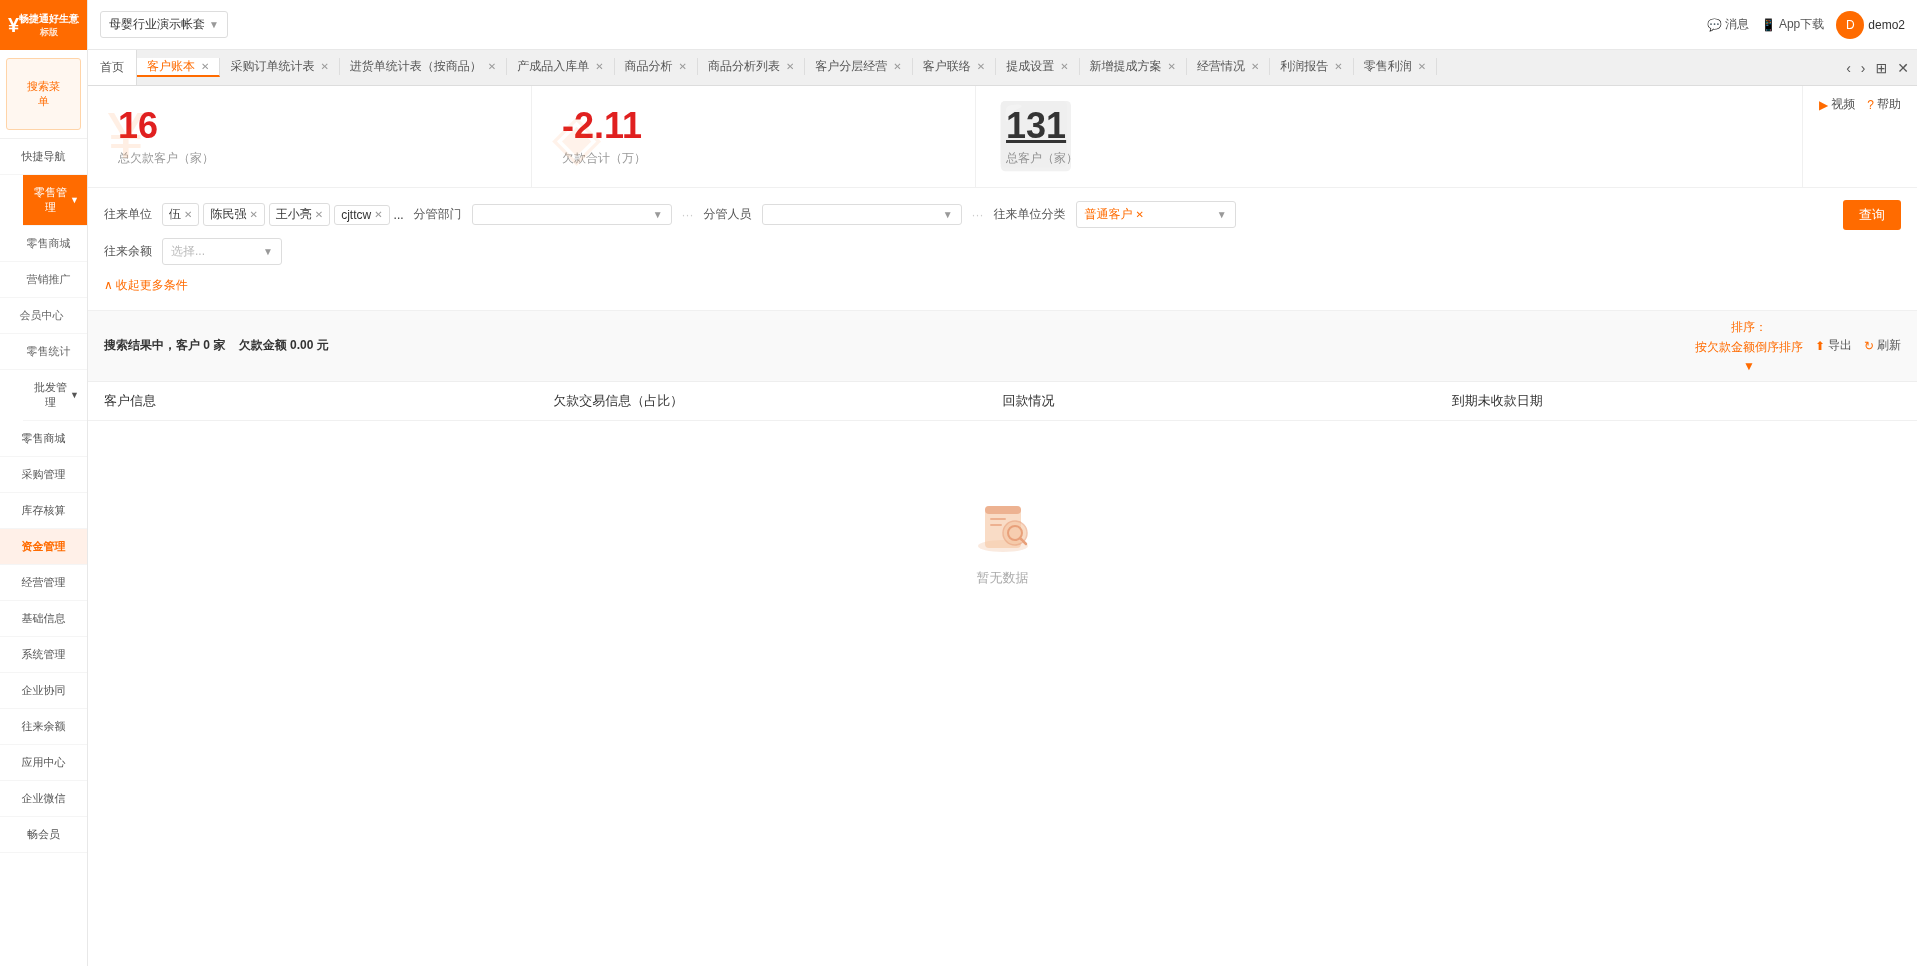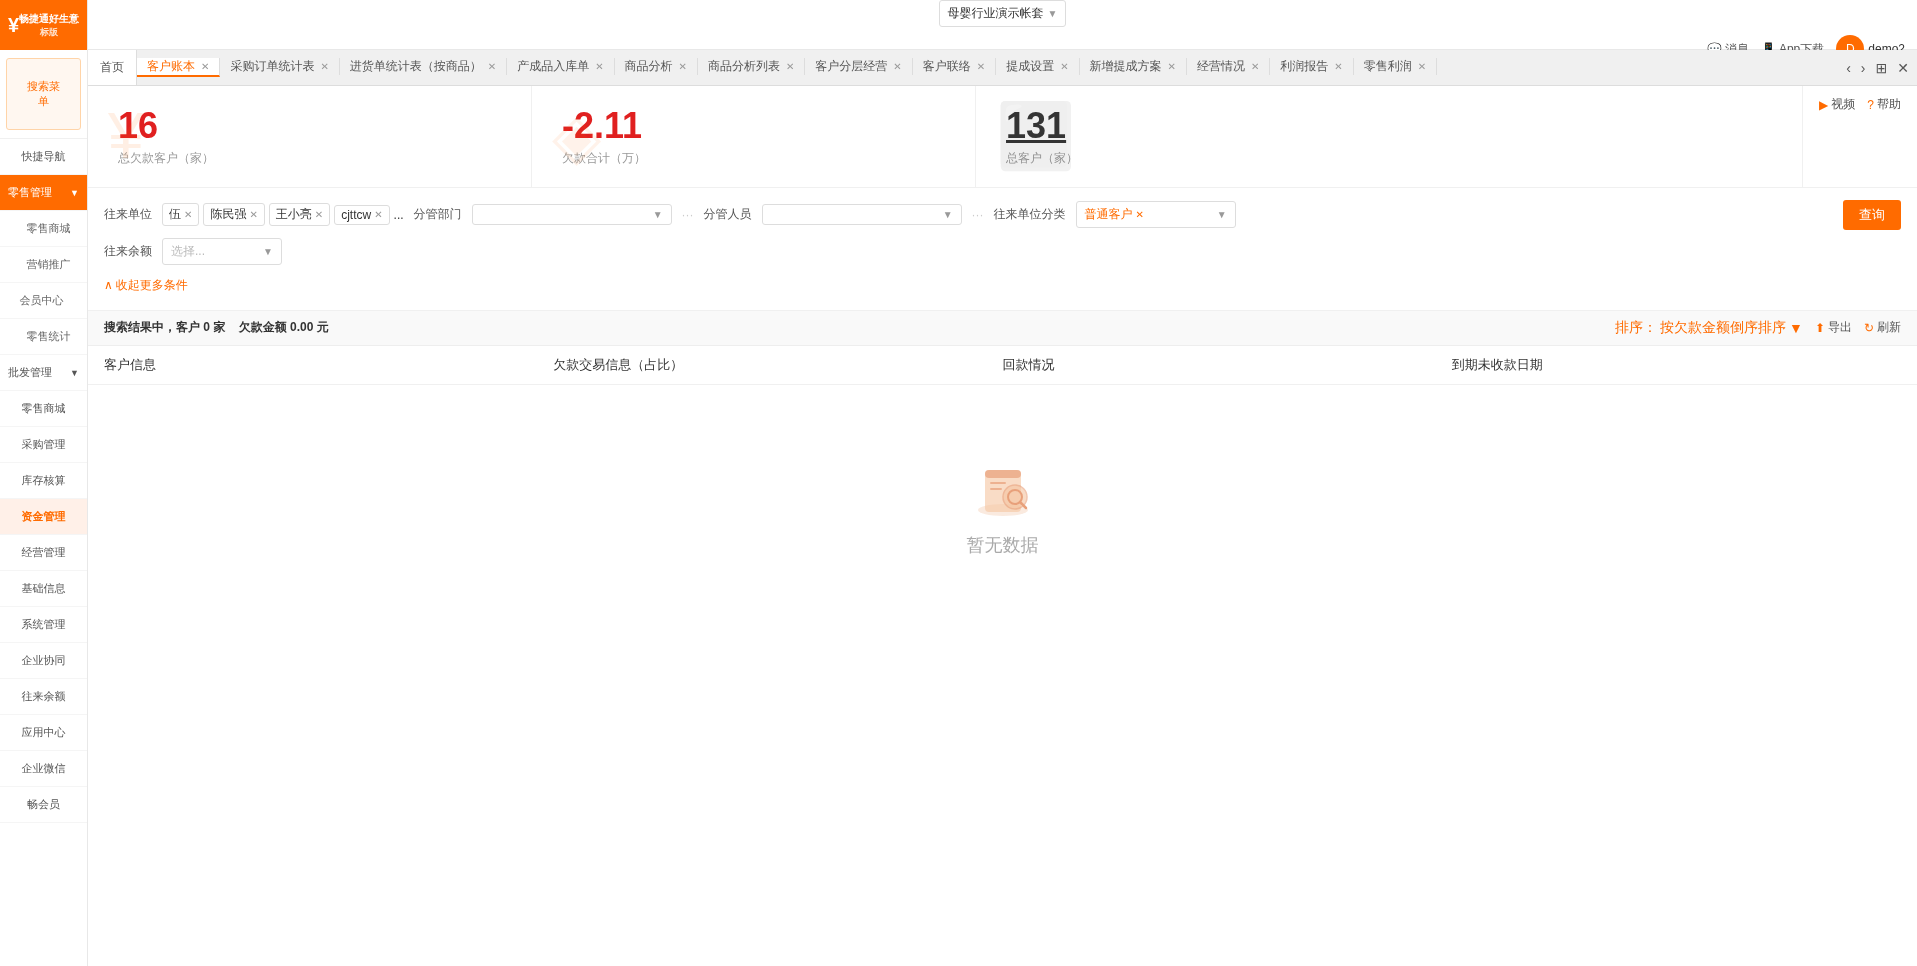--- a/index.html
+++ b/index.html
@@ -6,27 +6,27 @@
     body { font-family: 'Microsoft YaHei', Arial, sans-serif; font-size: 12px; background: #f5f5f5; color: #333; display: flex; height: 966px; overflow: hidden; }
 
     
     .sidebar { width: 88px; background: #fff; border-right: 1px solid #e8e8e8; display: flex; flex-direction: column; flex-shrink: 0; }
     .sidebar-logo { background: #ff6b00; height: 50px; display: flex; align-items: center; justify-content: center; color: #fff; font-size: 11px; font-weight: bold; text-align: center; padding: 4px; }
     .sidebar-logo .logo-icon { font-size: 20px; display: block; }
     .sidebar-search { padding: 8px 6px; border-bottom: 1px solid #f0f0f0; }
     .sidebar-search-btn { width: 100%; background: #fff7f0; border: 1px solid #ffd4a8; color: #ff6b00; border-radius: 3px; padding: 20px; font-size: 11px; cursor: pointer; text-align: center; }
     .sidebar-nav-item { padding: 10px 6px; text-align: center; cursor: pointer; font-size: 12px; color: #555; border-bottom: 1px solid #f5f5f5; }
     .sidebar-nav-item.active { background: #ff6b00; color: #fff; }
-    .sidebar-nav-item.has-sub { position: relative; }
+    .sidebar-nav-item.has-sub { position: relative; margin-left: 23px; }
 
     
     .main { flex: 1; display: flex; flex-direction: column; overflow: hidden; }
 
     
-    .topbar { height: 50px; background: #fff; border-bottom: 1px solid #e8e8e8; display: flex; align-items: center; padding: 0 12px; gap: 8px; flex-shrink: 0; flex-direction: column; }
+    .topbar { height: 50px; background: #fff; border-bottom: 1px solid #e8e8e8; display: flex; align-items: center; padding: 0 12px; gap: 8px; flex-shrink: 0; }
     .topbar-selector { display: flex; align-items: center; gap: 4px; background: #fff; border: 1px solid #ddd; border-radius: 3px; padding: 4px 8px; font-size: 12px; cursor: pointer; }
     .topbar-selector .arrow { color: #999; font-size: 10px; }
     .topbar-right { margin-left: auto; display: flex; align-items: center; gap: 12px; }
     .topbar-msg { display: flex; align-items: center; gap: 3px; font-size: 12px; color: #555; cursor: pointer; }
     .topbar-app { display: flex; align-items: center; gap: 3px; font-size: 12px; color: #555; cursor: pointer; }
     .topbar-user { display: flex; align-items: center; gap: 4px; cursor: pointer; }
     .topbar-avatar { width: 28px; height: 28px; border-radius: 50%; background: #ff6b00; display: flex; align-items: center; justify-content: center; color: #fff; font-size: 12px; }
 
     
     .tabbar { height: 36px; background: #f0f0f0; display: flex; align-items: center; flex-shrink: 0; overflow: hidden; border-bottom: 1px solid #ddd; }
@@ -64,37 +64,37 @@
     .filter-select-wide { min-width: 200px; }
     .filter-tag-selected { border-color: #ff6b00; color: #ff6b00; background: #fff5ee; }
     .filter-tag-selected .tag-close { color: #ff6b00; }
     .collapse-btn { display: flex; align-items: center; gap: 3px; color: #ff6b00; cursor: pointer; font-size: 12px; margin: 0 auto; }
 
     
     .result-bar { display: flex; align-items: center; padding: 8px 16px; background: #f9f9f9; border-bottom: 1px solid #eee; gap: 8px; }
     .result-info { font-size: 12px; color: #555; }
     .result-info span { color: #333; font-weight: bold; }
     .result-actions { margin-left: auto; display: flex; align-items: center; gap: 12px; }
-    .result-sort { font-size: 14px; color: #555; display: flex; align-items: center; gap: 3px; cursor: pointer; }
+    .result-sort { font-size: 12px; color: #555; display: flex; align-items: center; gap: 3px; cursor: pointer; flex-direction: column; }
     .result-sort span { color: #ff6b00; }
     .result-btn { font-size: 12px; color: #555; cursor: pointer; display: flex; align-items: center; gap: 3px; }
     .result-btn .icon { color: #ff6b00; }
 
     
     .table-header { display: flex; background: #fff; padding: 10px 16px; border-bottom: 1px solid #f0f0f0; }
     .table-col { font-size: 13px; color: #333; font-weight: 500; }
     .table-col-1 { flex: 2; }
     .table-col-2 { flex: 2; }
     .table-col-3 { flex: 2; }
     .table-col-4 { flex: 2; }
 
     
     .no-data-container { display: flex; flex-direction: column; align-items: center; padding: 60px; }
     .no-data-img { width: 80px; height: 80px; }
-    .no-data-text { color: #aaa; font-size: 18px; margin-top: 8px; }
+    .no-data-text { color: #aaa; font-size: 13px; margin-top: 8px; }
 
     
     .tabs-scroll { display: flex; overflow: hidden; flex: 1; }
   </style>
 </head>
 <body>
 
 <div class="sidebar">
   <div class="sidebar-logo">
     <span class="logo-icon">¥</span>

